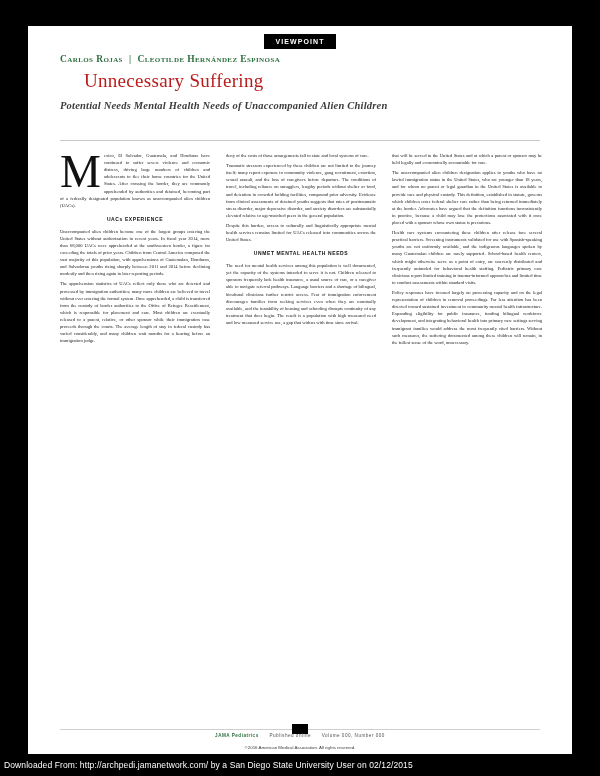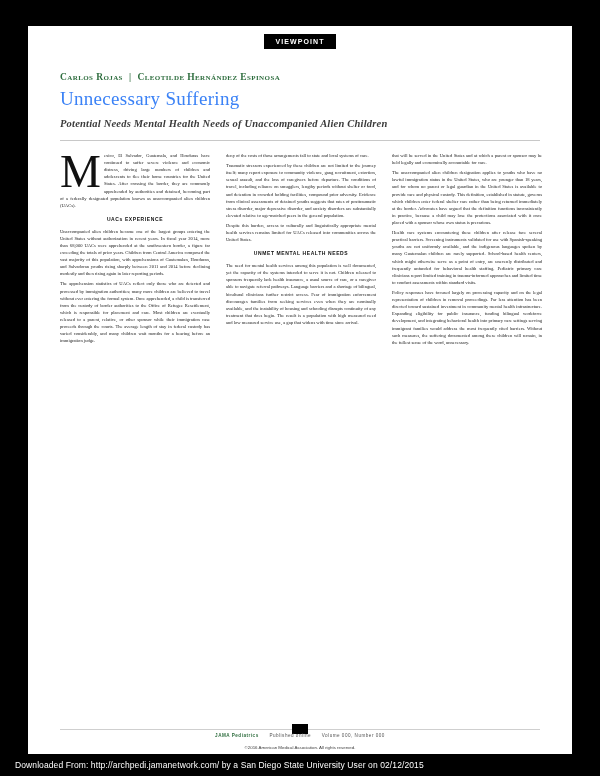--- a/index.html
+++ b/index.html
@@ -65,44 +65,45 @@
     letter-spacing: 1.1px;
     font-weight: bold;
     text-align: center;
     line-height: 15px;
   }
 
   
   .hdr {
     position: absolute;
     left: 60px;
-    top: 72px;
+    top: 54px;
     width: 480px;
   }
   .authors {
     font-family: "Liberation Serif", serif;
     font-size: 9.5px;
     font-weight: bold;
     color: #2f6e3f;
     letter-spacing: 0.4px;
     font-variant: small-caps;
     margin-bottom: 6px;
   }
   .authors .sep {
     color: #2f6e3f;
     padding: 0 6px;
     font-weight: bold;
   }
   .art-title {
     font-family: "Liberation Serif", serif;
     font-size: 19px;
-    color: #3b82f6;
+    color: #b91c1c;
     letter-spacing: 0.3px;
     margin-bottom: 8px;
     font-weight: normal;
+    margin-left: 24px;
   }
   .art-subtitle {
     font-family: "Liberation Serif", serif;
     font-size: 10.5px;
     font-style: italic;
     font-weight: bold;
     color: #3b3b3b;
     letter-spacing: 0.2px;
   }
 
@@ -207,21 +208,21 @@
     position: absolute;
     left: 0;
     bottom: 0;
     width: 600px;
     height: 22px;
     background: #000;
     color: #fff;
     font-family: "Liberation Sans", sans-serif;
     font-size: 8.5px;
     line-height: 22px;
-    padding-left: 15px;
+    padding-left: 4px;
     box-sizing: border-box;
     letter-spacing: 0.1px;
   }
 </style>
 </head>
 <body>
 
 <div class="page">
 
   <div class="top-band"></div>

